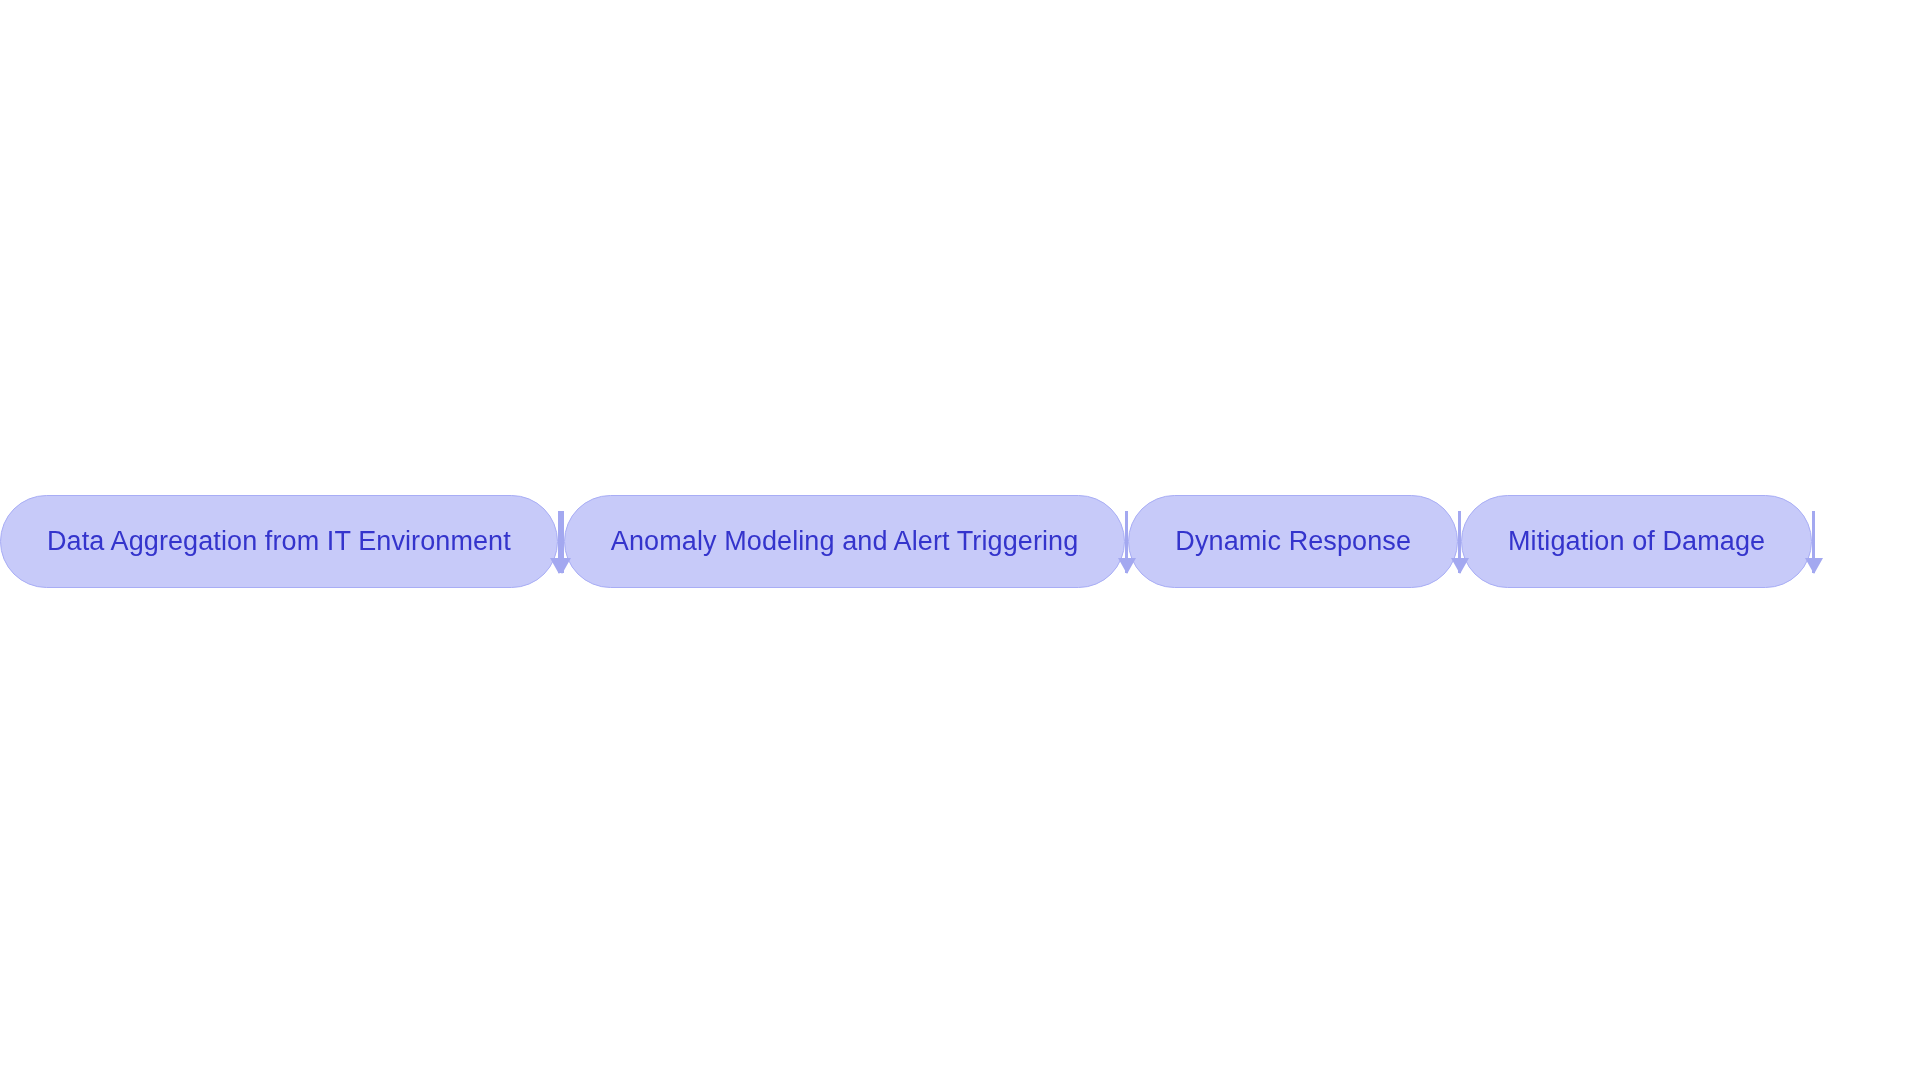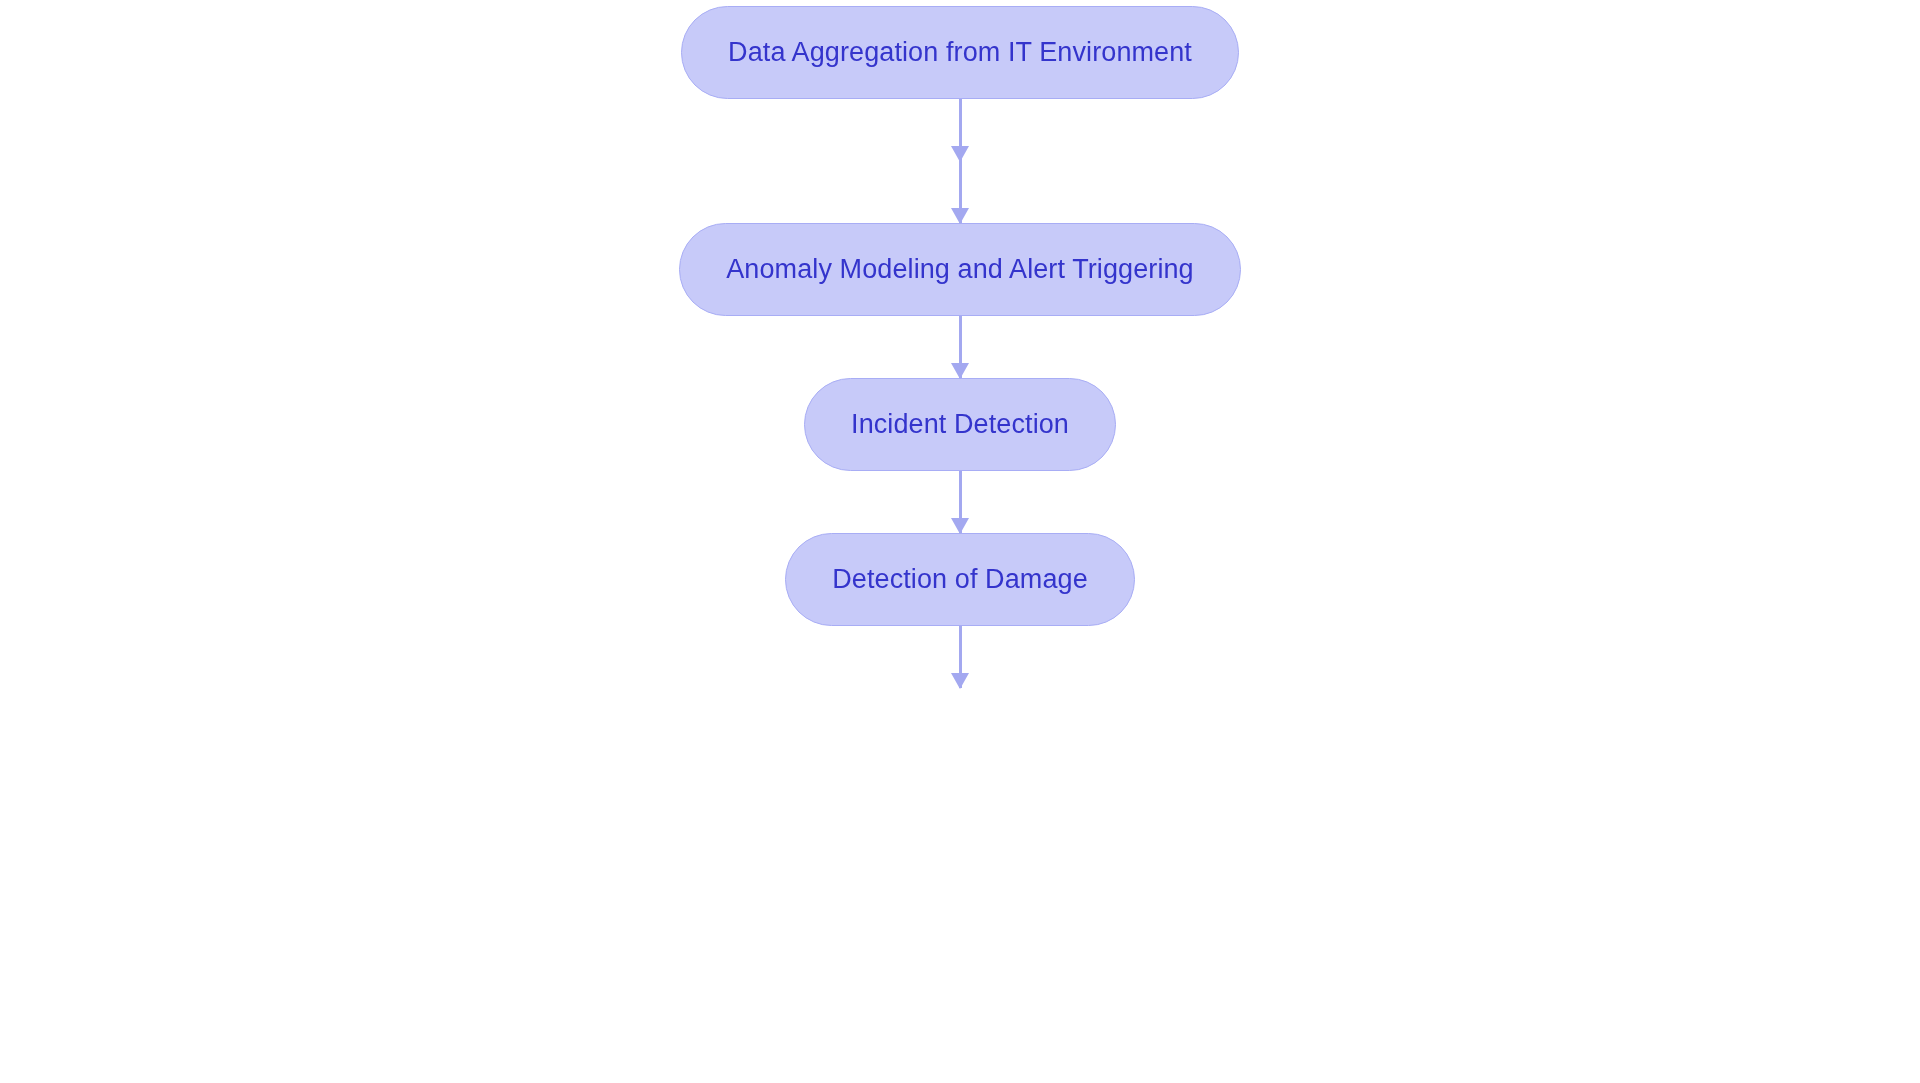--- a/index.html
+++ b/index.html
@@ -22,21 +22,21 @@
     background: #ffffff;
   }
 
   .flow-column {
     position: absolute;
     left: 0;
     top: 0;
     width: 1920px;
     height: 1083px;
     display: flex;
-    flex-direction: column;
+    flex-direction: row;
     align-items: center;
   }
 
   .node {
     box-sizing: border-box;
     display: flex;
     align-items: center;
     justify-content: center;
     background: #c7caf9;
     border: 1.6px solid #a8adf5;
@@ -116,30 +116,30 @@
     <div class="node">
       <span class="node-label">Anomaly Modeling and Alert Triggering</span>
     </div>
 
     <div class="connector gap-3">
       <div class="line"></div>
       <div class="head"></div>
     </div>
 
     <div class="node">
-      <span class="node-label">Incident Detection</span>
+      <span class="node-label">Dynamic Response</span>
     </div>
 
     <div class="connector gap-4">
       <div class="line"></div>
       <div class="head"></div>
     </div>
 
     <div class="node">
-      <span class="node-label">Detection of Damage</span>
+      <span class="node-label">Mitigation of Damage</span>
     </div>
 
     <div class="connector gap-5">
       <div class="line"></div>
       <div class="head"></div>
     </div>
 
 
   </div>
 </div>

